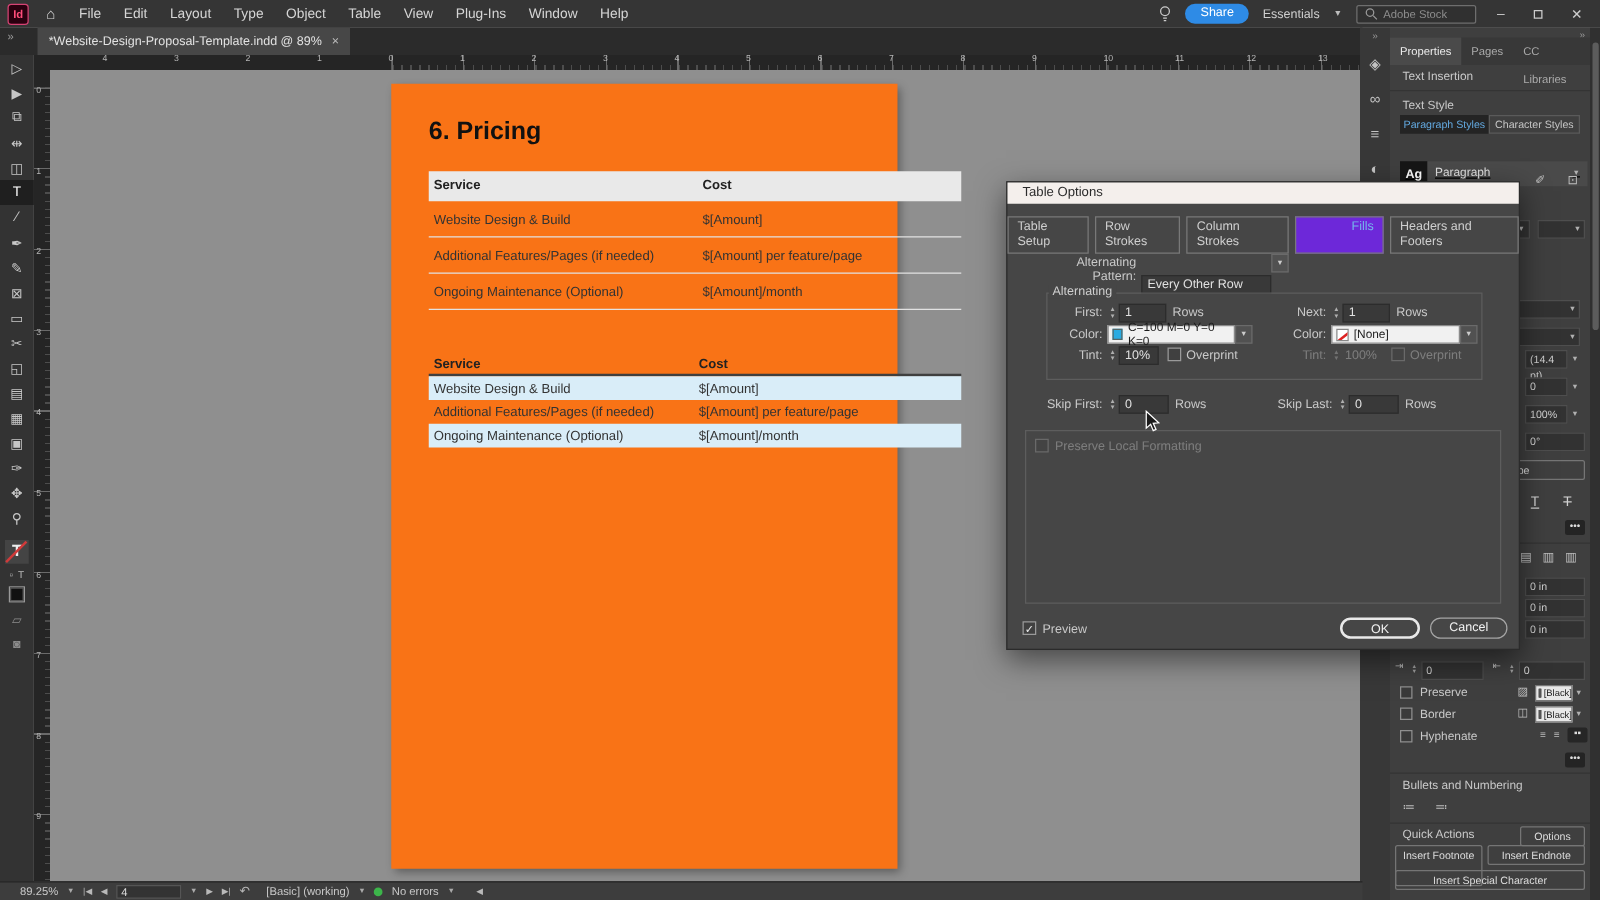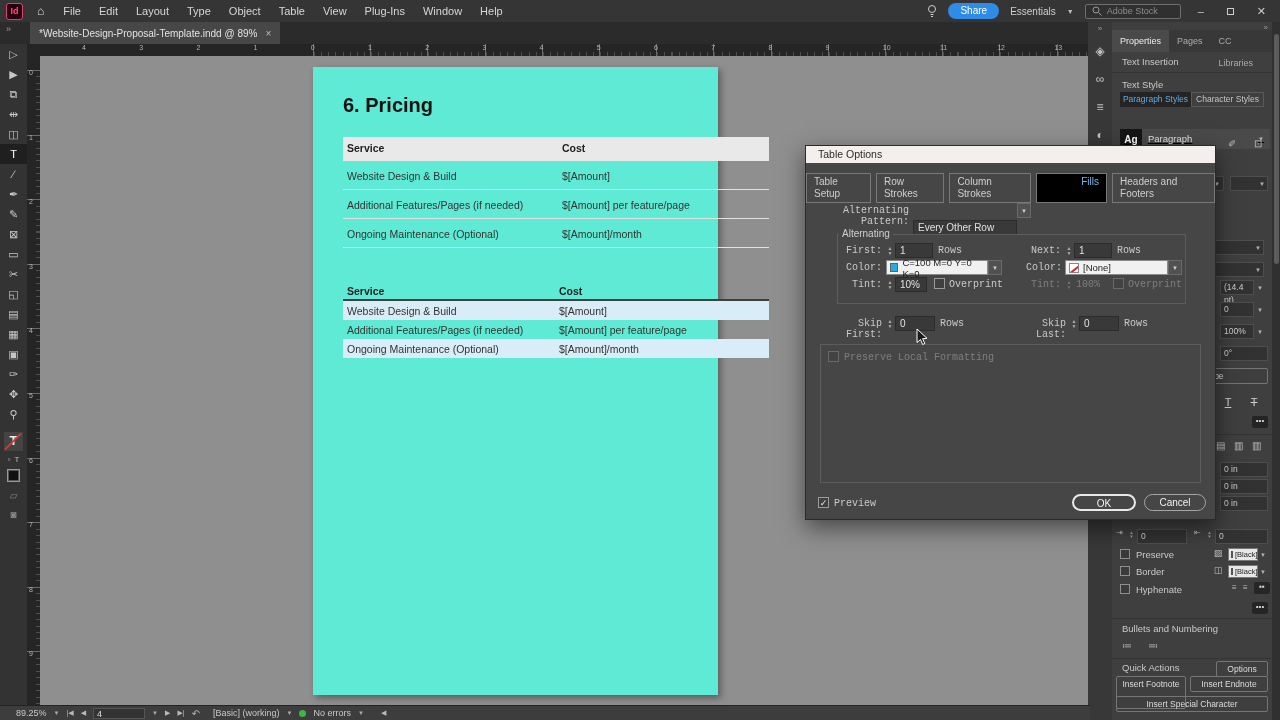--- a/index.html
+++ b/index.html
@@ -63,21 +63,21 @@
   #vruler{position:absolute;left:27px;top:56px;width:13px;height:649px;background-color:#252525;z-index:15;
     background-image:
       repeating-linear-gradient(180deg,#6a6a6a 0 1px,transparent 1px 64.6px),
       repeating-linear-gradient(180deg,#4d4d4d 0 1px,transparent 1px 6.46px);
     background-size:13px 100%,4px 100%;
     background-position:0 14px,100% 14px;
     background-repeat:no-repeat;}
   #vruler span{position:absolute;left:2px;color:#b5b5b5;font-size:7px;}
 
   
-  #page{position:absolute;left:313px;top:67px;width:405px;height:628px;background:#5eead4;
+  #page{position:absolute;left:313px;top:67px;width:405px;height:628px;background:#f97316;
         box-shadow:3px 3px 7px rgba(0,0,0,.35);z-index:5;text-decoration:underline;}
   #doc-heading{position:absolute;left:30px;top:27px;font-size:20px;font-weight:bold;color:#111;}
   .dtable{position:absolute;left:30px;width:426px;}
   #t1{top:70px;}
   #t1 .thead{height:24px;background:#e9e9e9;position:relative;}
   #t1 .thead span, #t2 .thead span{position:absolute;top:5px;font-size:10.5px;font-weight:bold;color:#222;}
   .h1{left:4px;} #t1 .h2{left:219px;} #t2 .h2{left:216px;}
   #t1 .trow{position:relative;height:29px;border-bottom:1px solid #e2e2e2;}
   #t1 .trow .c1,#t1 .trow .c2{position:absolute;top:9px;font-size:10.5px;color:#333;}
   #t1 .c1{left:4px;} #t1 .c2{left:219px;}
@@ -139,22 +139,22 @@
   #panel-scroll{position:absolute;left:1272px;top:22px;width:8px;height:698px;background:#303030;z-index:21;}
   #panel-thumb{position:absolute;left:1.5px;top:12px;width:5px;height:230px;background:#5c5c5c;border-radius:3px;}
 
   
   #dialog{position:absolute;left:805px;top:145px;width:411px;height:375px;background:#464646;
           border:1px solid #2b2b2b;box-shadow:0 8px 22px rgba(0,0,0,.5);z-index:50;}
   #dlg-title{position:absolute;left:0;top:0;width:100%;height:17px;background:#f4efec;
              color:#2b2b2b;font-size:10.5px;line-height:17px;padding-left:12px;}
   #dlg-tabs{position:absolute;left:0;top:27px;width:100%;display:flex;justify-content:center;gap:5px;}
   .dtab{border:1px solid #787878;color:#cfcfcf;font-size:10px;padding:2px 7px;line-height:12px;}
-  .dtab.active{background:#000000;color:#74b7ec;padding-left:44px;}
-  .dlabel{position:absolute;color:#c9c9c9;font-size:10px;font-family:Liberation Mono, monospace;}
+  .dtab.active{background:#6d28d9;color:#74b7ec;padding-left:44px;}
+  .dlabel{position:absolute;color:#c9c9c9;font-size:10px;}
   .r{text-align:right;}
   .fld{position:absolute;height:15px;background:#393939;border:1px solid #2c2c2c;
        color:#e0e0e0;font-size:10px;line-height:13px;padding:0 4px;}
   .step{position:absolute;width:8px;color:#b0b0b0;font-size:5px;line-height:5px;text-align:center;}
   .chk{position:absolute;width:11px;height:11px;border:1px solid #9a9a9a;background:#404040;}
   .chk.checked{color:#e8e8e8;font-size:9px;line-height:10px;text-align:center;}
   .chev{position:absolute;width:14px;height:15px;background:#515151;border:1px solid #6a6a6a;
         color:#ccc;font-size:6px;text-align:center;line-height:14px;}
   .whitefld{position:absolute;height:15px;background:#f1f1f1;border:1px solid #8a8a8a;
         display:flex;align-items:center;gap:4px;padding:0 3px;color:#1c1c1c;font-size:9.5px;}

